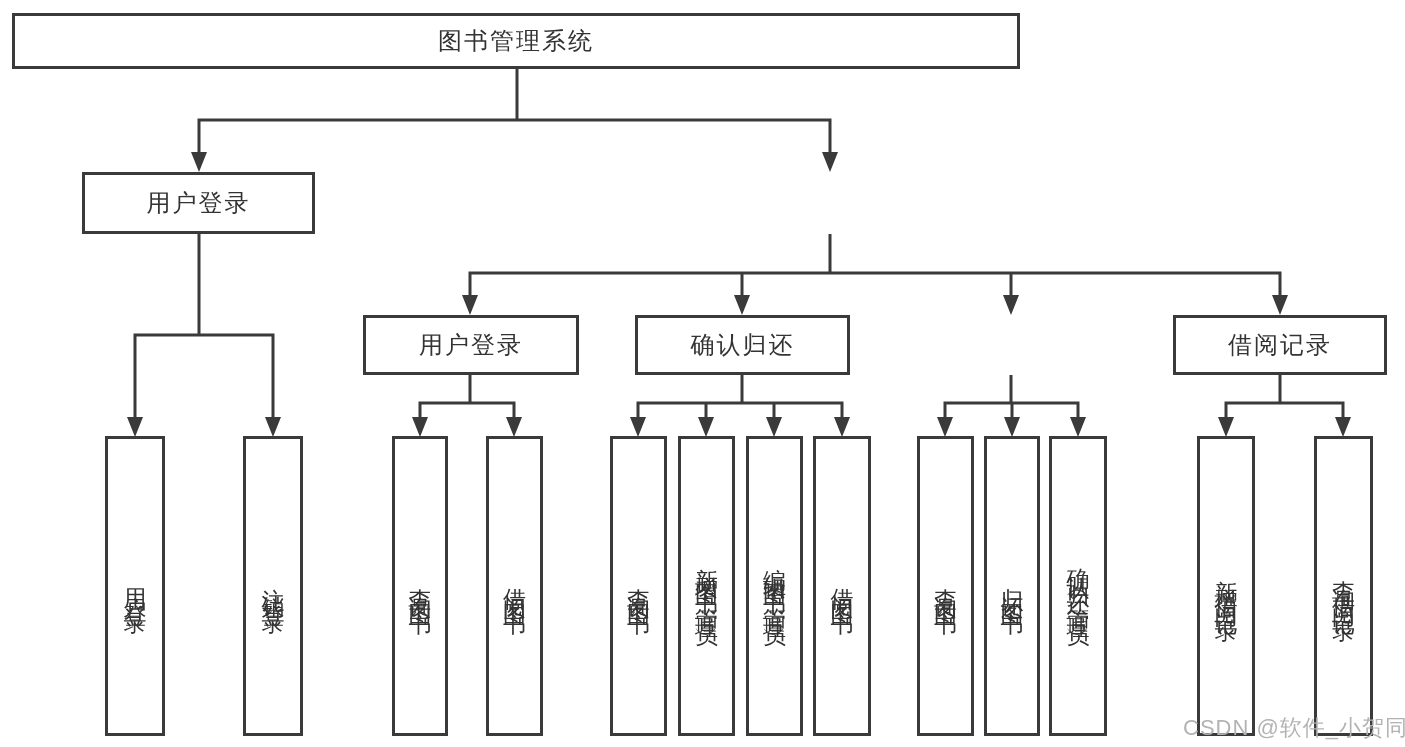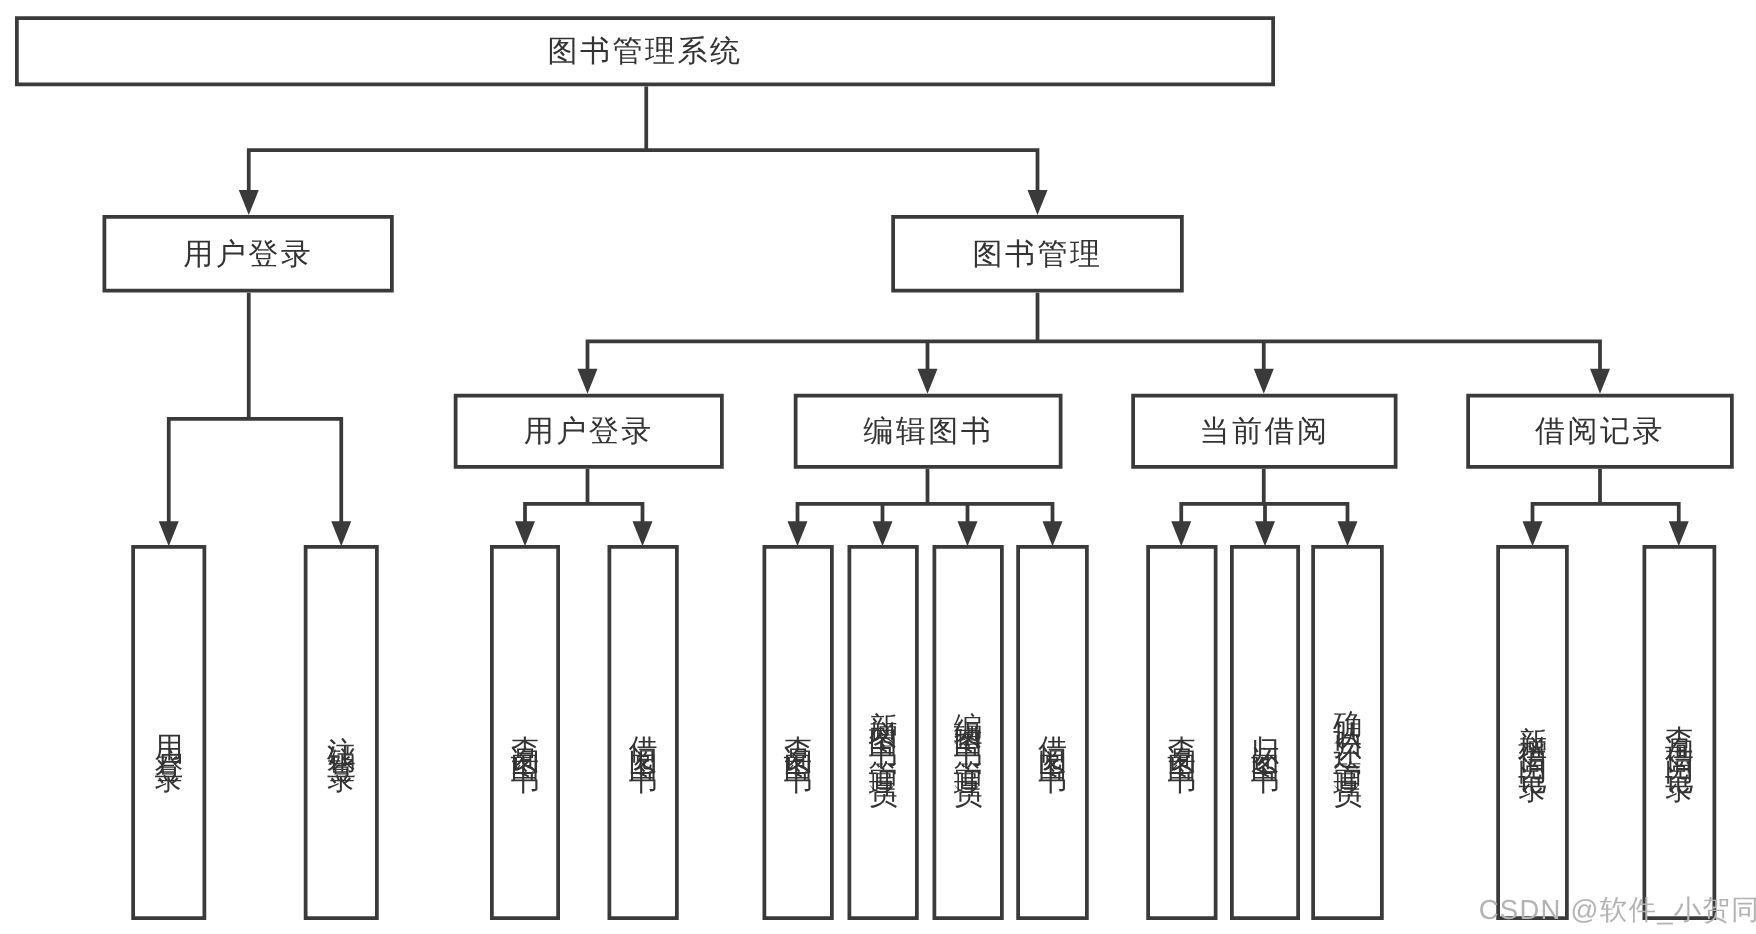--- a/index.html
+++ b/index.html
@@ -48,25 +48,23 @@
     <path class="conn" d="M1011 375 V404.5 M943.5 403 H1079.5 M945 401.5 V419 M1012 401.5 V419 M1078 401.5 V419"></path>
     <path class="tri" d="M937 417 H953 L945 437 Z M1004 417 H1020 L1012 437 Z M1070 417 H1086 L1078 437 Z"></path>
 
     <path class="conn" d="M1280 375 V404.5 M1224.5 403 H1344.5 M1226 401.5 V419 M1343 401.5 V419"></path>
     <path class="tri" d="M1218 417 H1234 L1226 437 Z M1335 417 H1351 L1343 437 Z"></path>
   </svg>
 
   <div class="box-h" style="left:12px; top:13px; width:1008px; height:56px;">图书管理系统</div>
 
   <div class="box-h" style="left:82px; top:172px; width:233px; height:62px;">用户登录</div>
-  <div class="box-h" style="left:713px; top:172px; width:234px; height:62px;">图书管理</div>
 
   <div class="box-h" style="left:363px; top:315px; width:216px; height:60px;">用户登录</div>
-  <div class="box-h" style="left:635px; top:315px; width:215px; height:60px;">编辑图书</div>
-  <div class="box-h" style="left:905px; top:315px; width:213px; height:60px;">当前借阅</div>
+  <div class="box-h" style="left:635px; top:315px; width:215px; height:60px;">确认归还</div>
   <div class="box-h" style="left:1173px; top:315px; width:214px; height:60px;">借阅记录</div>
 
   <div class="box-v" style="left:105px; top:436px; width:60px; height:300px;">用户登录</div>
   <div class="box-v" style="left:243px; top:436px; width:60px; height:300px;">注销登录</div>
 
   <div class="box-v" style="left:392px; top:436px; width:56px; height:300px;">查询图书</div>
   <div class="box-v" style="left:486px; top:436px; width:57px; height:300px;">借阅图书</div>
 
   <div class="box-v" style="left:610px; top:436px; width:57px; height:300px;">查询图书</div>
   <div class="box-v" style="left:678px; top:436px; width:57px; height:300px;">新增图书（管理员）</div>

